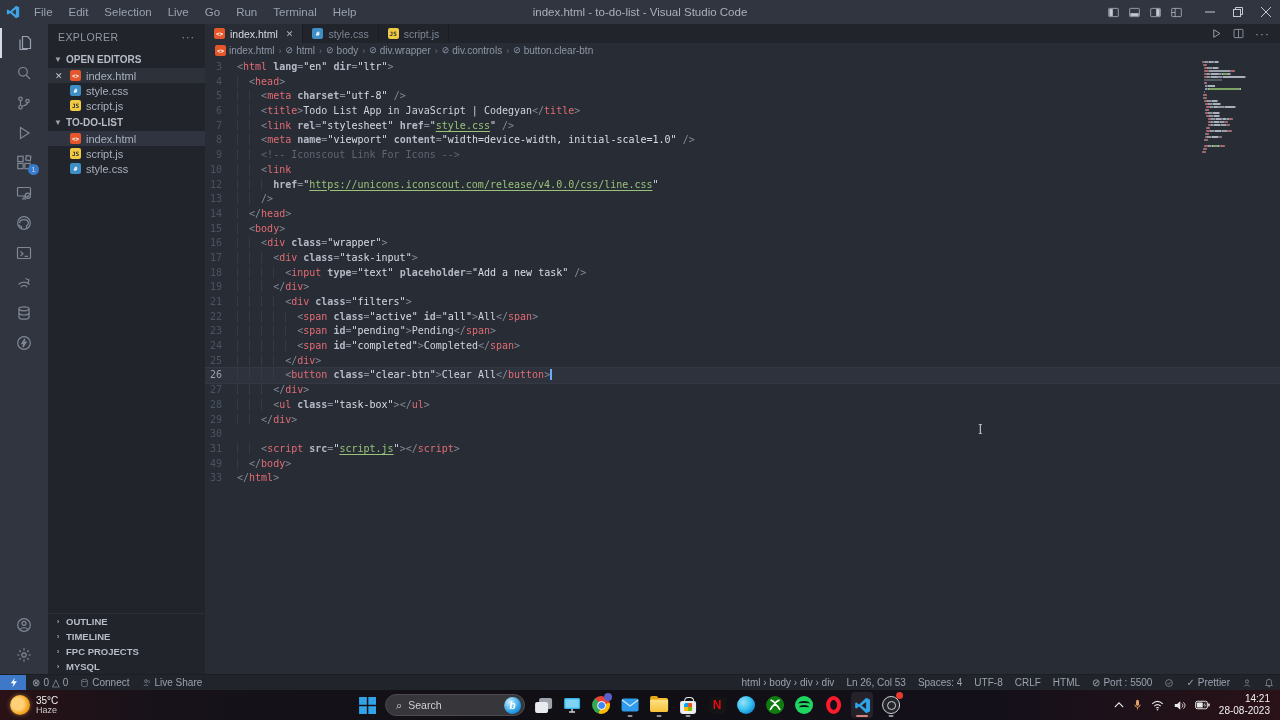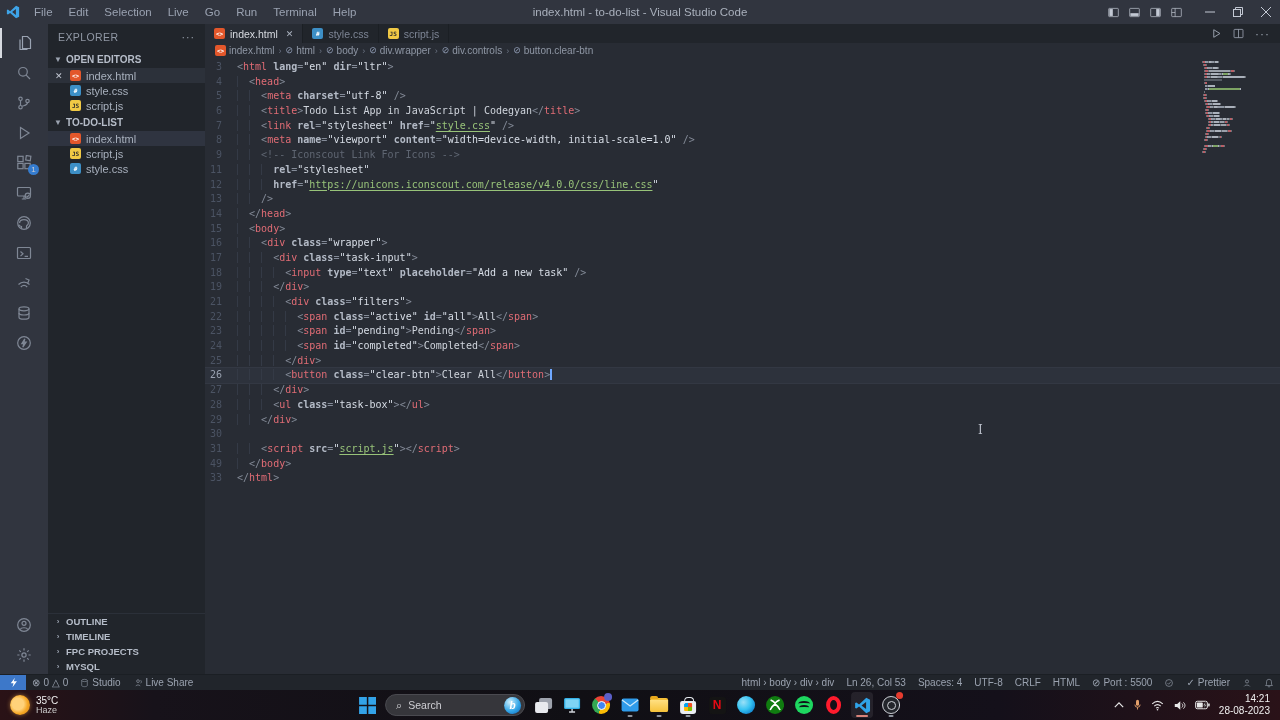--- a/index.html
+++ b/index.html
@@ -433,21 +433,21 @@
         </div>
       <div class="code-wrap">
         <div id="code-lines">
             <div class="code-line"><span class="ln">3</span><span class="lc"><span class="tk-p">&lt;</span><span class="tk-t">html</span><span class="tk-x"> </span><span class="tk-a">lang</span><span class="tk-p">=</span><span class="tk-s">"en"</span><span class="tk-x"> </span><span class="tk-a">dir</span><span class="tk-p">=</span><span class="tk-s">"ltr"</span><span class="tk-p">&gt;</span></span></div>
             <div class="code-line"><span class="ln">4</span><span class="lc"><span class="ind tk-x">  </span><span class="tk-p">&lt;</span><span class="tk-t">head</span><span class="tk-p">&gt;</span></span></div>
             <div class="code-line"><span class="ln">5</span><span class="lc"><span class="ind tk-x">  </span><span class="ind tk-x">  </span><span class="tk-p">&lt;</span><span class="tk-t">meta</span><span class="tk-x"> </span><span class="tk-a">charset</span><span class="tk-p">=</span><span class="tk-s">"utf-8"</span><span class="tk-x"> </span><span class="tk-p">/&gt;</span></span></div>
             <div class="code-line"><span class="ln">6</span><span class="lc"><span class="ind tk-x">  </span><span class="ind tk-x">  </span><span class="tk-p">&lt;</span><span class="tk-t">title</span><span class="tk-p">&gt;</span><span class="tk-x">Todo List App in JavaScript | Codegyan</span><span class="tk-p">&lt;/</span><span class="tk-t">title</span><span class="tk-p">&gt;</span></span></div>
             <div class="code-line"><span class="ln">7</span><span class="lc"><span class="ind tk-x">  </span><span class="ind tk-x">  </span><span class="tk-p">&lt;</span><span class="tk-t">link</span><span class="tk-x"> </span><span class="tk-a">rel</span><span class="tk-p">=</span><span class="tk-s">"stylesheet"</span><span class="tk-x"> </span><span class="tk-a">href</span><span class="tk-p">=</span><span class="tk-s">"</span><span class="tk-l">style.css</span><span class="tk-s">"</span><span class="tk-x"> </span><span class="tk-p">/&gt;</span></span></div>
             <div class="code-line"><span class="ln">8</span><span class="lc"><span class="ind tk-x">  </span><span class="ind tk-x">  </span><span class="tk-p">&lt;</span><span class="tk-t">meta</span><span class="tk-x"> </span><span class="tk-a">name</span><span class="tk-p">=</span><span class="tk-s">"viewport"</span><span class="tk-x"> </span><span class="tk-a">content</span><span class="tk-p">=</span><span class="tk-s">"width=device-width, initial-scale=1.0"</span><span class="tk-x"> </span><span class="tk-p">/&gt;</span></span></div>
             <div class="code-line"><span class="ln">9</span><span class="lc"><span class="ind tk-x">  </span><span class="ind tk-x">  </span><span class="tk-c">&lt;!-- Iconscout Link For Icons --&gt;</span></span></div>
-            <div class="code-line"><span class="ln">11</span><span class="lc"><span class="ind tk-x">  </span><span class="ind tk-x">  </span><span class="ind tk-x">  </span><span class="tk-a">rel</span><span class="tk-p">=</span><span class="tk-s">"stylesheet"</span></span></div>
+            <div class="code-line"><span class="ln">10</span><span class="lc"><span class="ind tk-x">  </span><span class="ind tk-x">  </span><span class="tk-p">&lt;</span><span class="tk-t">link</span></span></div>
             <div class="code-line"><span class="ln">12</span><span class="lc"><span class="ind tk-x">  </span><span class="ind tk-x">  </span><span class="ind tk-x">  </span><span class="tk-a">href</span><span class="tk-p">=</span><span class="tk-s">"</span><span class="tk-l">https://unicons.iconscout.com/release/v4.0.0/css/line.css</span><span class="tk-s">"</span></span></div>
             <div class="code-line"><span class="ln">13</span><span class="lc"><span class="ind tk-x">  </span><span class="ind tk-x">  </span><span class="tk-p">/&gt;</span></span></div>
             <div class="code-line"><span class="ln">14</span><span class="lc"><span class="ind tk-x">  </span><span class="tk-p">&lt;/</span><span class="tk-t">head</span><span class="tk-p">&gt;</span></span></div>
             <div class="code-line"><span class="ln">15</span><span class="lc"><span class="ind tk-x">  </span><span class="tk-p">&lt;</span><span class="tk-t">body</span><span class="tk-p">&gt;</span></span></div>
             <div class="code-line"><span class="ln">16</span><span class="lc"><span class="ind tk-x">  </span><span class="ind tk-x">  </span><span class="tk-p">&lt;</span><span class="tk-t">div</span><span class="tk-x"> </span><span class="tk-a">class</span><span class="tk-p">=</span><span class="tk-s">"wrapper"</span><span class="tk-p">&gt;</span></span></div>
             <div class="code-line"><span class="ln">17</span><span class="lc"><span class="ind tk-x">  </span><span class="ind tk-x">  </span><span class="ind tk-x">  </span><span class="tk-p">&lt;</span><span class="tk-t">div</span><span class="tk-x"> </span><span class="tk-a">class</span><span class="tk-p">=</span><span class="tk-s">"task-input"</span><span class="tk-p">&gt;</span></span></div>
             <div class="code-line"><span class="ln">18</span><span class="lc"><span class="ind tk-x">  </span><span class="ind tk-x">  </span><span class="ind tk-x">  </span><span class="ind tk-x">  </span><span class="tk-p">&lt;</span><span class="tk-t">input</span><span class="tk-x"> </span><span class="tk-a">type</span><span class="tk-p">=</span><span class="tk-s">"text"</span><span class="tk-x"> </span><span class="tk-a">placeholder</span><span class="tk-p">=</span><span class="tk-s">"Add a new task"</span><span class="tk-x"> </span><span class="tk-p">/&gt;</span></span></div>
             <div class="code-line"><span class="ln">19</span><span class="lc"><span class="ind tk-x">  </span><span class="ind tk-x">  </span><span class="ind tk-x">  </span><span class="tk-p">&lt;/</span><span class="tk-t">div</span><span class="tk-p">&gt;</span></span></div>
             <div class="code-line"><span class="ln">21</span><span class="lc"><span class="ind tk-x">  </span><span class="ind tk-x">  </span><span class="ind tk-x">  </span><span class="ind tk-x">  </span><span class="tk-p">&lt;</span><span class="tk-t">div</span><span class="tk-x"> </span><span class="tk-a">class</span><span class="tk-p">=</span><span class="tk-s">"filters"</span><span class="tk-p">&gt;</span></span></div>
             <div class="code-line"><span class="ln">22</span><span class="lc"><span class="ind tk-x">  </span><span class="ind tk-x">  </span><span class="ind tk-x">  </span><span class="ind tk-x">  </span><span class="ind tk-x">  </span><span class="tk-p">&lt;</span><span class="tk-t">span</span><span class="tk-x"> </span><span class="tk-a">class</span><span class="tk-p">=</span><span class="tk-s">"active"</span><span class="tk-x"> </span><span class="tk-a">id</span><span class="tk-p">=</span><span class="tk-s">"all"</span><span class="tk-p">&gt;</span><span class="tk-x">All</span><span class="tk-p">&lt;/</span><span class="tk-t">span</span><span class="tk-p">&gt;</span></span></div>
@@ -512,21 +512,21 @@
       <span class="st-glyph">⊗</span>
       <span>0</span>
       <span class="st-glyph">△</span>
       <span>0</span>
     </div>
     <div class="st-item">
       <svg width="9" height="10" viewBox="0 0 16 16">
           <ellipse cx="8" cy="3.5" rx="5" ry="2" fill="none" stroke="#9aa2af"></ellipse>
           <path d="M3 3.5v9c0 1.1 2.2 2 5 2s5-.9 5-2v-9" fill="none" stroke="#9aa2af"></path>
         </svg>
-      <span>Studio</span>
+      <span>Connect</span>
     </div>
     <div class="st-item">
       <svg width="10" height="10" viewBox="0 0 16 16">
           <circle cx="8" cy="5" r="2.2" fill="none" stroke="#9aa2af"></circle>
           <path d="M4.5 13c.6-2.6 6.4-2.6 7 0M12 3.5c1.8 1 1.8 4 0 5" fill="none" stroke="#9aa2af"></path>
         </svg>
       <span>Live Share</span>
     </div>
     <div class="st-right">
       <div class="st-item">

